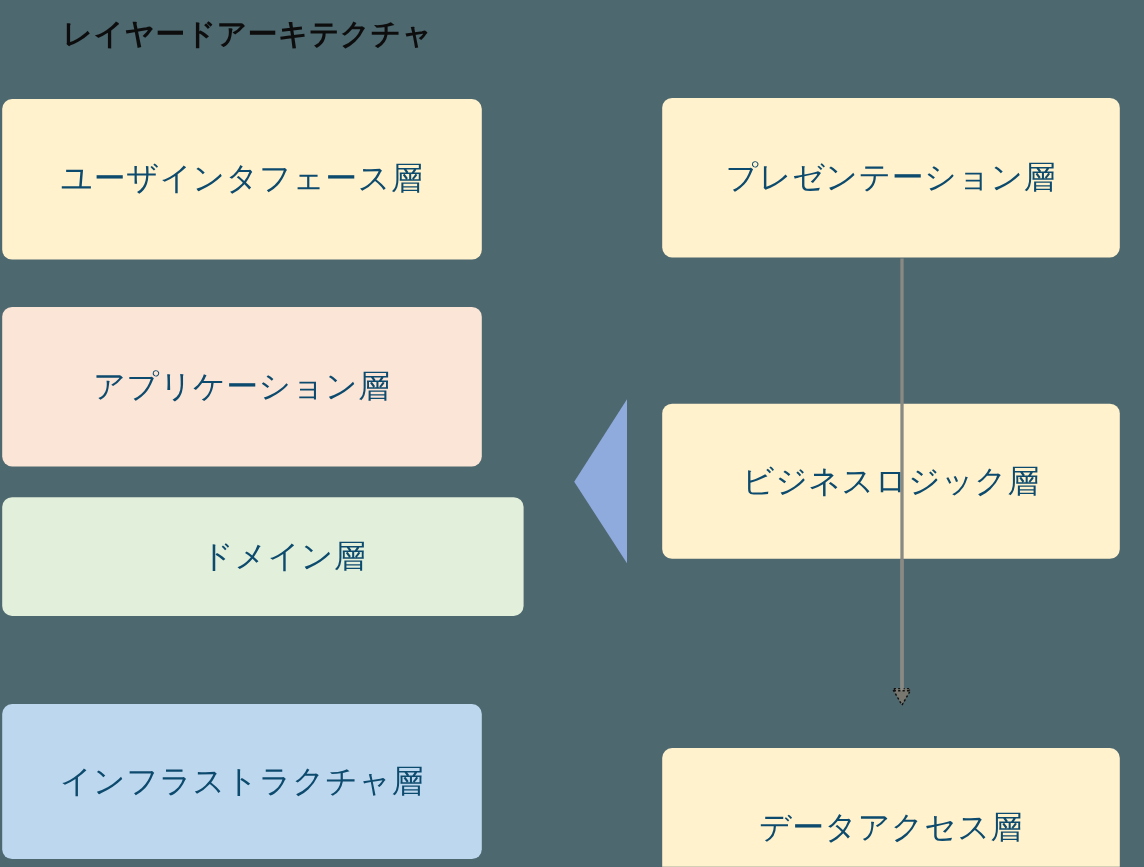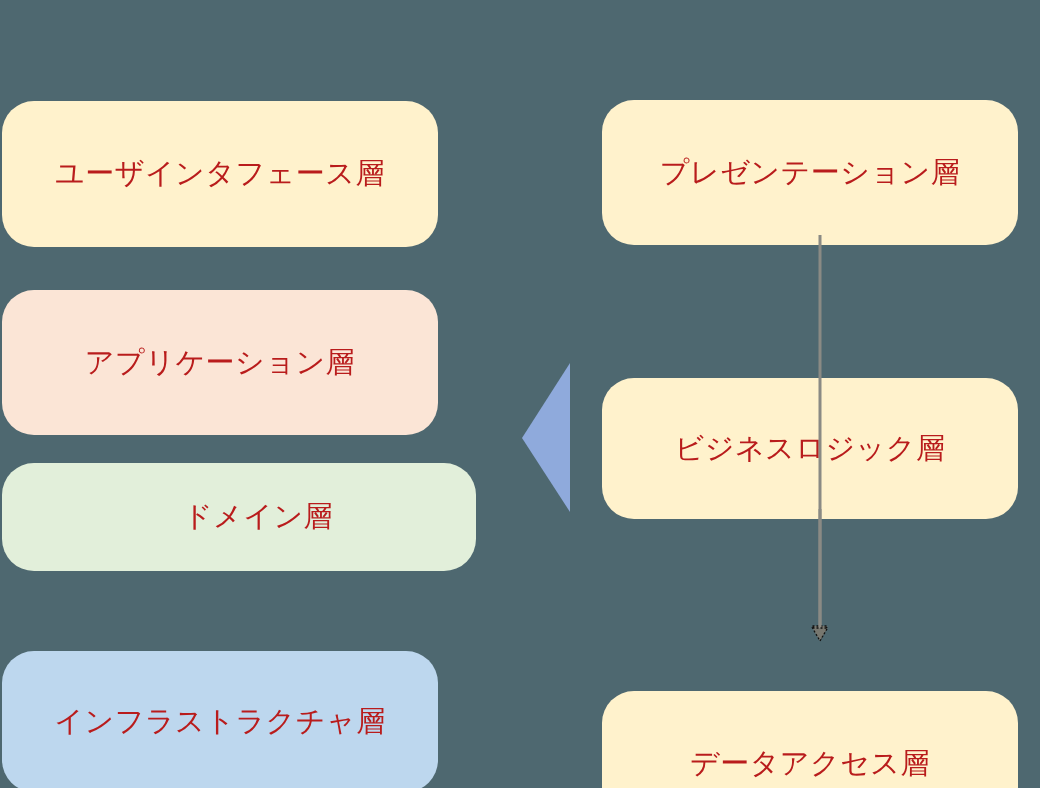--- a/index.html
+++ b/index.html
@@ -19,30 +19,29 @@
     left: 57px;
     top: 13px;
     font-size: 27px;
     font-weight: bold;
     color: #0d0d0d;
     letter-spacing: 0.5px;
     white-space: nowrap;
   }
   .box {
     position: absolute;
-    border-radius: 32px;
+    border-radius: 9px;
     display: flex;
     align-items: center;
     justify-content: center;
     text-align: center;
-    color: #b91c1c;
+    color: #0c4a6e;
     font-size: 29px;
     letter-spacing: 0.5px;
     white-space: nowrap;
-    margin-top: 11px;
   }
   
   .lb { left: 2px; width: 436px; }
   .lb0 { top: 90px;  height: 146px; background: #FFF2CC; }
   .lb1 { top: 279px; height: 145px; background: #FBE5D6; text-align: right; }
   .lb2 { top: 452px; height: 108px; background: #E2EFDA; padding-left: 38px; }
   .lb3 { top: 640px; height: 141px; background: #BDD7EE; }
   
   .rb { left: 602px; width: 416px; background: #FFF2CC; }
   .rb0 { top: 89px;  height: 145px; }
@@ -54,20 +53,21 @@
     width: 1040px;
     height: 788px;
     pointer-events: none;
   }
 </style>
 </head>
 <body>
 
 <div class="canvas">
 
+  <div class="title">レイヤードアーキテクチャ</div>
 
   <div class="box lb lb0">
     <span>ユーザインタフェース層</span>
   </div>
   <div class="box lb lb1">
     <span>アプリケーション層</span>
   </div>
   <div class="box lb lb2">
     <span>ドメイン層</span>
   </div>

